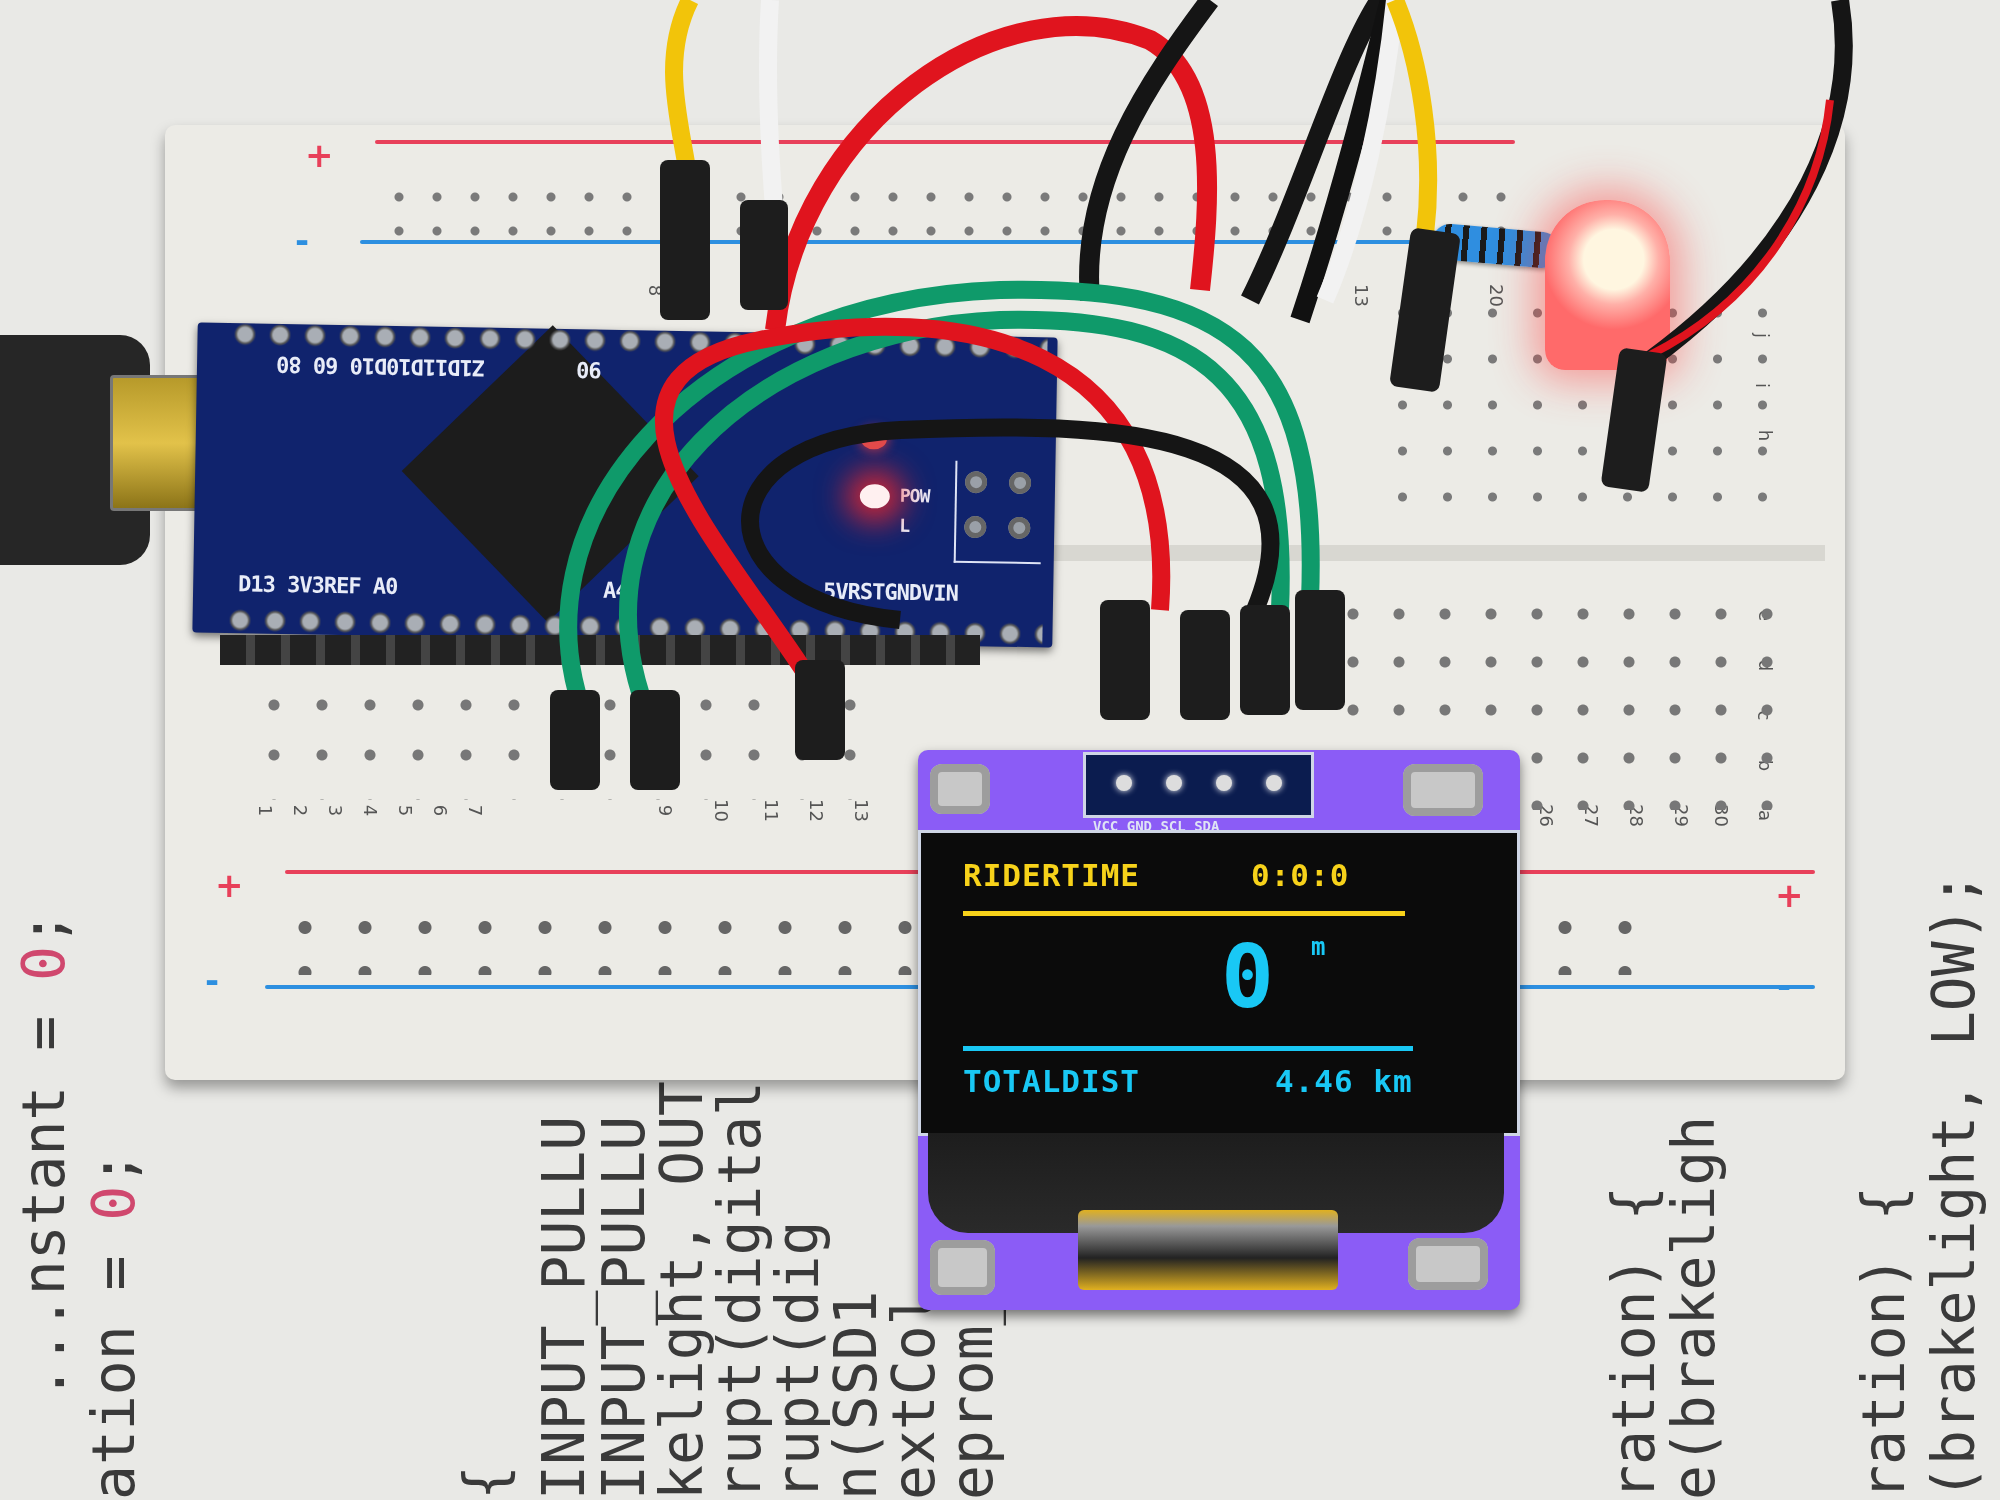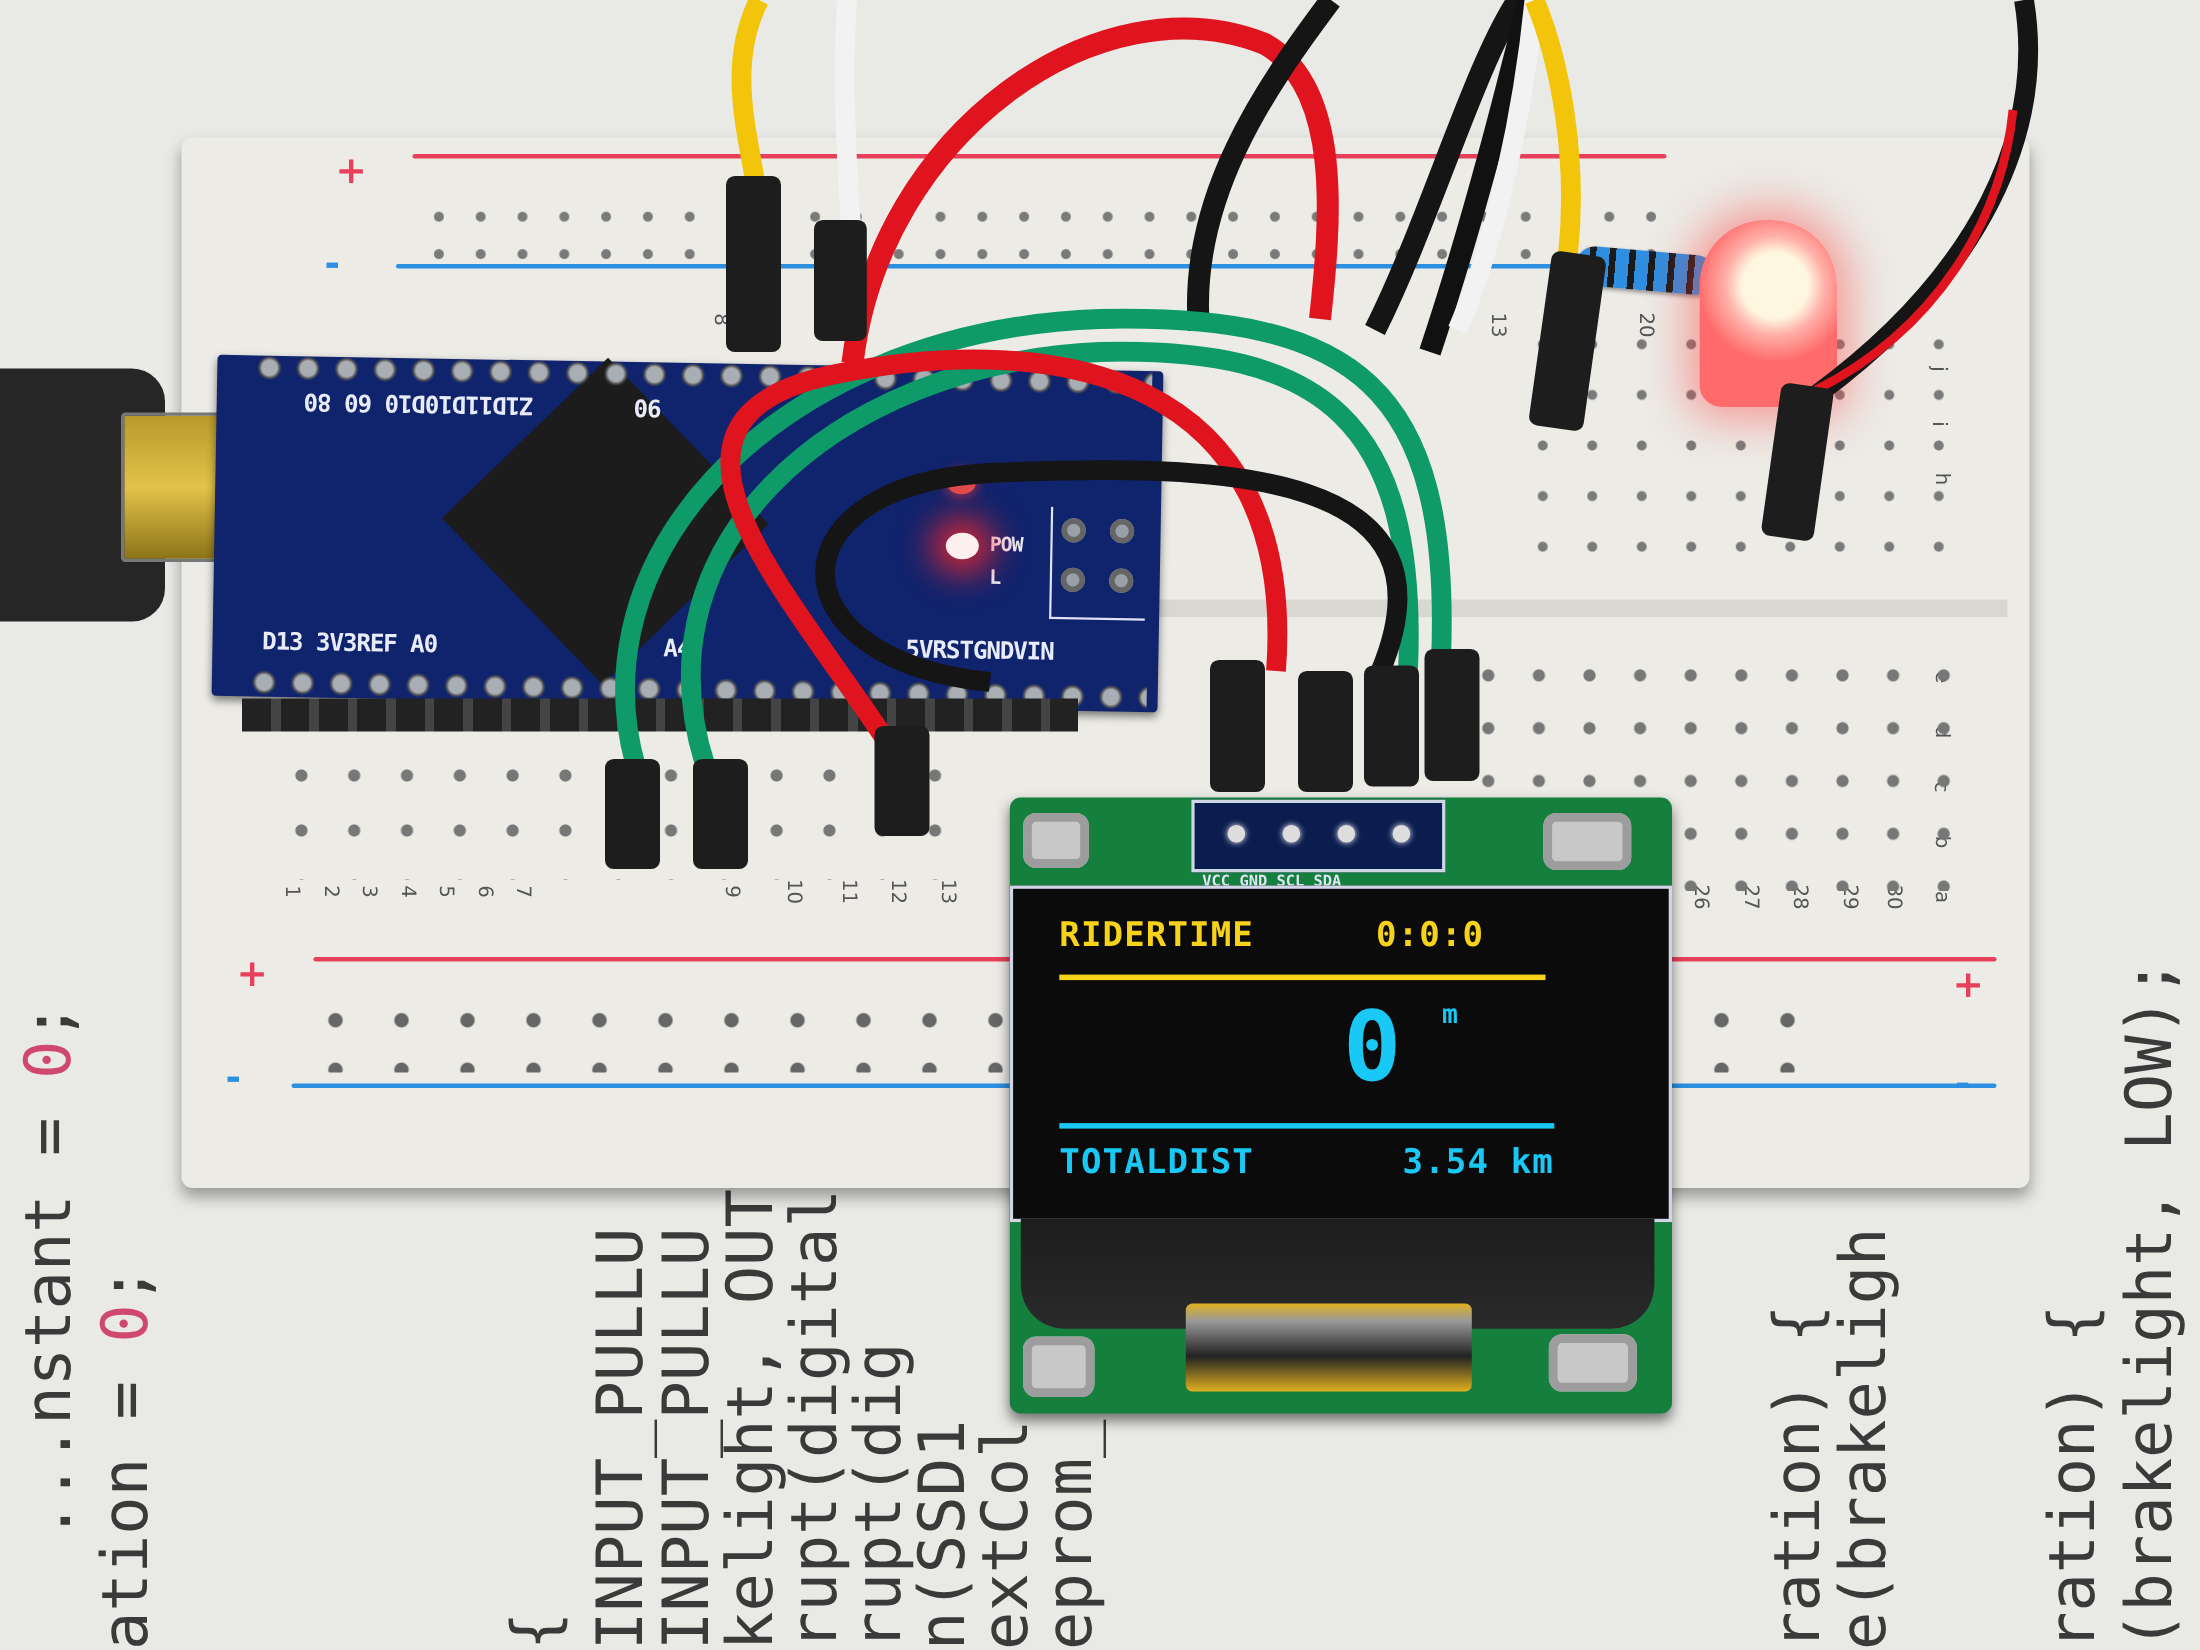--- a/index.html
+++ b/index.html
@@ -15,21 +15,21 @@
   .colnum{position:absolute;font-size:18px;color:#555;transform:rotate(90deg);font-family:"DejaVu Sans",sans-serif;}
   
   .nano{position:absolute;background:#10236d;border-radius:4px;box-shadow:0 4px 8px rgba(0,0,0,.5);}
   .silk{position:absolute;color:#e8ecf8;font-family:"DejaVu Sans Mono",monospace;font-weight:bold;font-size:22px;letter-spacing:-1px;white-space:nowrap;}
   .pad{position:absolute;width:22px;height:22px;border-radius:50%;background:#9aa0a8;box-shadow:inset 0 0 0 5px #666;}
   .usb{position:absolute;background:linear-gradient(#b79a2a,#e2c24a,#8c7418);border:3px solid #777;border-radius:4px;}
   .cable{position:absolute;background:#262626;}
   .chip{position:absolute;background:#1c1c1c;transform:rotate(45deg);}
   .led-smd{position:absolute;border-radius:50%;}
   
-  .oled-pcb{position:absolute;background:#15803d;border-radius:10px;box-shadow:0 6px 12px rgba(0,0,0,.5);}
+  .oled-pcb{position:absolute;background:#8b5cf6;border-radius:10px;box-shadow:0 6px 12px rgba(0,0,0,.5);margin-top:25px;}
   .oled-glass{position:absolute;background:#0b0b0b;border:3px solid #cfd6e6;}
   .oled-text{position:absolute;font-family:"DejaVu Sans Mono",monospace;font-weight:bold;white-space:nowrap;letter-spacing:1px;}
   .mount-hole{position:absolute;border-radius:12px;background:#c8c8c8;box-shadow:inset 0 0 0 8px #9d9d9d;}
   .header-pin{position:absolute;width:16px;height:16px;border-radius:50%;background:#ddd;box-shadow:0 0 6px #fff;}
   
   svg.wires{position:absolute;left:0;top:0;}
   .jumper-end{position:absolute;background:#1d1d1d;border-radius:8px;}
 </style>
 </head>
 <body>
@@ -194,17 +194,17 @@
   <span class="abs" style="left:175px;top:68px;color:#dfe4f5;font-family:'DejaVu Sans Mono',monospace;font-size:14px;font-weight:bold;">VCC GND SCL SDA</span>
 
   <div class="oled-glass" style="left:0px;top:80px;width:596px;height:300px;">
     <span class="oled-text" style="left:42px;top:24px;color:#f7d21a;font-size:31px;">RIDERTIME</span>
     <span class="oled-text" style="left:330px;top:24px;color:#f7d21a;font-size:31px;">0:0:0</span>
     <div class="abs" style="left:42px;top:78px;width:442px;height:5px;background:#f7d21a;"></div>
     <span class="oled-text" style="left:300px;top:92px;color:#19c8f5;font-size:88px;">0</span>
     <span class="oled-text" style="left:390px;top:100px;color:#19c8f5;font-size:24px;">m</span>
     <div class="abs" style="left:42px;top:213px;width:450px;height:5px;background:#19c8f5;"></div>
     <span class="oled-text" style="left:42px;top:230px;color:#19c8f5;font-size:31px;">TOTALDIST</span>
-    <span class="oled-text" style="left:354px;top:230px;color:#19c8f5;font-size:31px;">3.54 km</span>
+    <span class="oled-text" style="left:354px;top:230px;color:#19c8f5;font-size:31px;">4.46 km</span>
   </div>
   <div class="abs" style="left:10px;top:383px;width:576px;height:100px;background:linear-gradient(#1d1d1d,#2a2a2a);border-radius:0 0 40px 40px;"></div>
   <div class="abs" style="left:160px;top:460px;width:260px;height:80px;background:linear-gradient(#e0b020,#999 20%,#222 60%,#e0b020);border-radius:6px;"></div>
 </div>
 
 </body></html>

